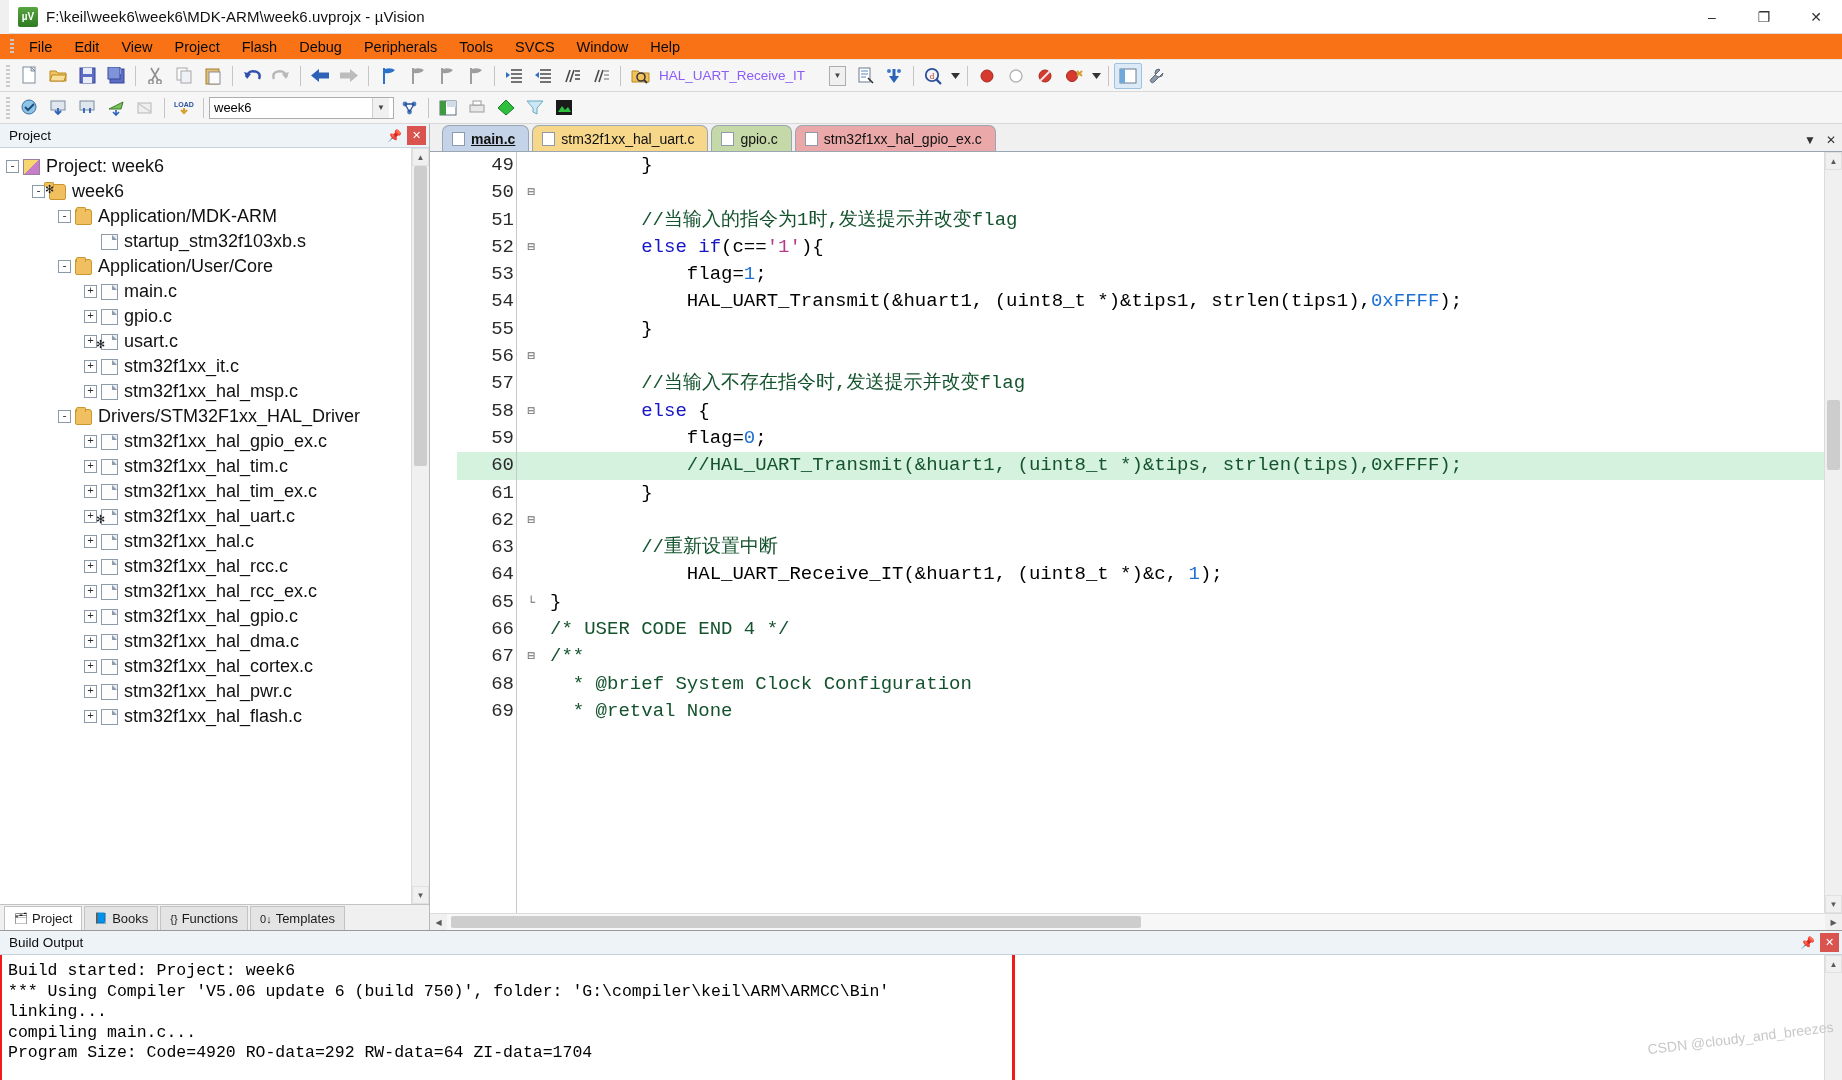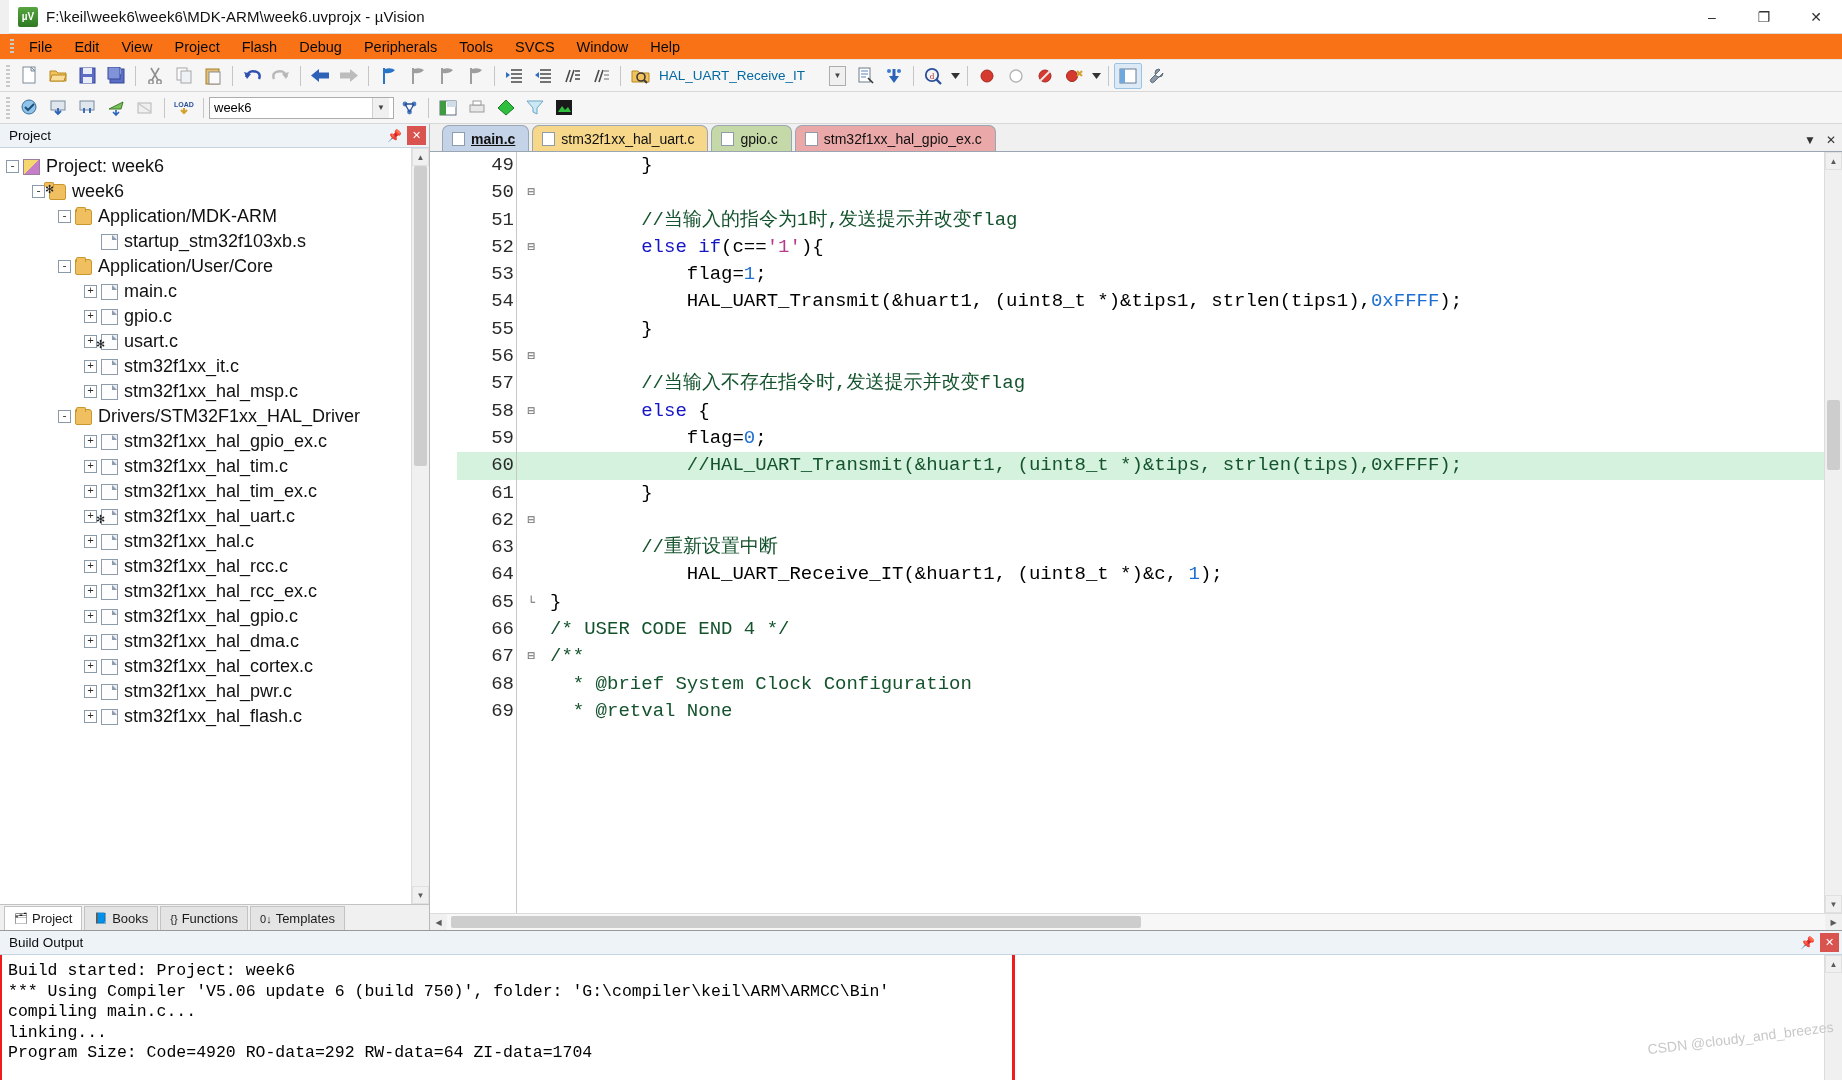--- a/index.html
+++ b/index.html
@@ -41,21 +41,21 @@
   .grip { width:4px; height:22px; margin-left:2px; margin-right:4px;
           background: repeating-linear-gradient(to bottom,#c9c9c9 0 2px,transparent 2px 4px); }
   .combo {
     height:22px; min-width:165px; background:#fff; border:1px solid #adadad;
     display:flex; align-items:center; font-size:13px; padding:0 4px; color:#000;
   }
   .combo .cval { flex:1; overflow:hidden; white-space:nowrap; }
   .combo .carr { width:17px; height:20px; background:#f0f0f0; border-left:1px solid #cfcfcf;
                  display:flex; align-items:center; justify-content:center; font-size:8px; color:#444; }
   #func-combo { min-width: 195px; border:none; background:transparent; }
-  #func-combo .cval { color:#0369a1; font-size:13.5px; }
+  #func-combo .cval { color:#8b5cf6; font-size:13.5px; }
   #func-combo .carr { border:1px solid #adadad; background:#f0f0f0; }
   
   #body { display:flex; height: 806px; }
   
   #project-panel { width: 430px; background:#fff; display:flex; flex-direction:column;
                    border-right:1px solid #b9b9b9; }
   #project-head {
     height: 24px; background:#eef3f8; border-bottom:1px solid #c7d4e0;
     display:flex; align-items:center; padding-left:9px; font-size:13.5px; color:#0c0c0c;
     position:relative;
@@ -693,21 +693,21 @@
 
 <div id="build-panel">
   <div id="build-head">
     <span>Build Output</span>
     <div class="hbtns">
       <div class="hbtn">📌</div>
       <div class="hbtn red">✕</div>
     </div>
   </div>
   <div id="build-body">
-    <div id="build-text"><div>Build started: Project: week6</div><div>*** Using Compiler 'V5.06 update 6 (build 750)', folder: 'G:\compiler\keil\ARM\ARMCC\Bin'</div><div>compiling main.c...</div><div>linking...</div><div>Program Size: Code=4920 RO-data=292 RW-data=64 ZI-data=1704</div></div>
+    <div id="build-text"><div>Build started: Project: week6</div><div>*** Using Compiler 'V5.06 update 6 (build 750)', folder: 'G:\compiler\keil\ARM\ARMCC\Bin'</div><div>linking...</div><div>compiling main.c...</div><div>Program Size: Code=4920 RO-data=292 RW-data=64 ZI-data=1704</div></div>
     <div class="vscroll">
       <div class="sb-arrow">▲</div>
       <div class="sb-track"></div>
 
     </div>
     <div id="redbox" style="border-color: rgb(240, 28, 28); left: -1px; top: -25px; width: 1016px; height: 222px;"></div>
   </div>
 
 </div>
 

